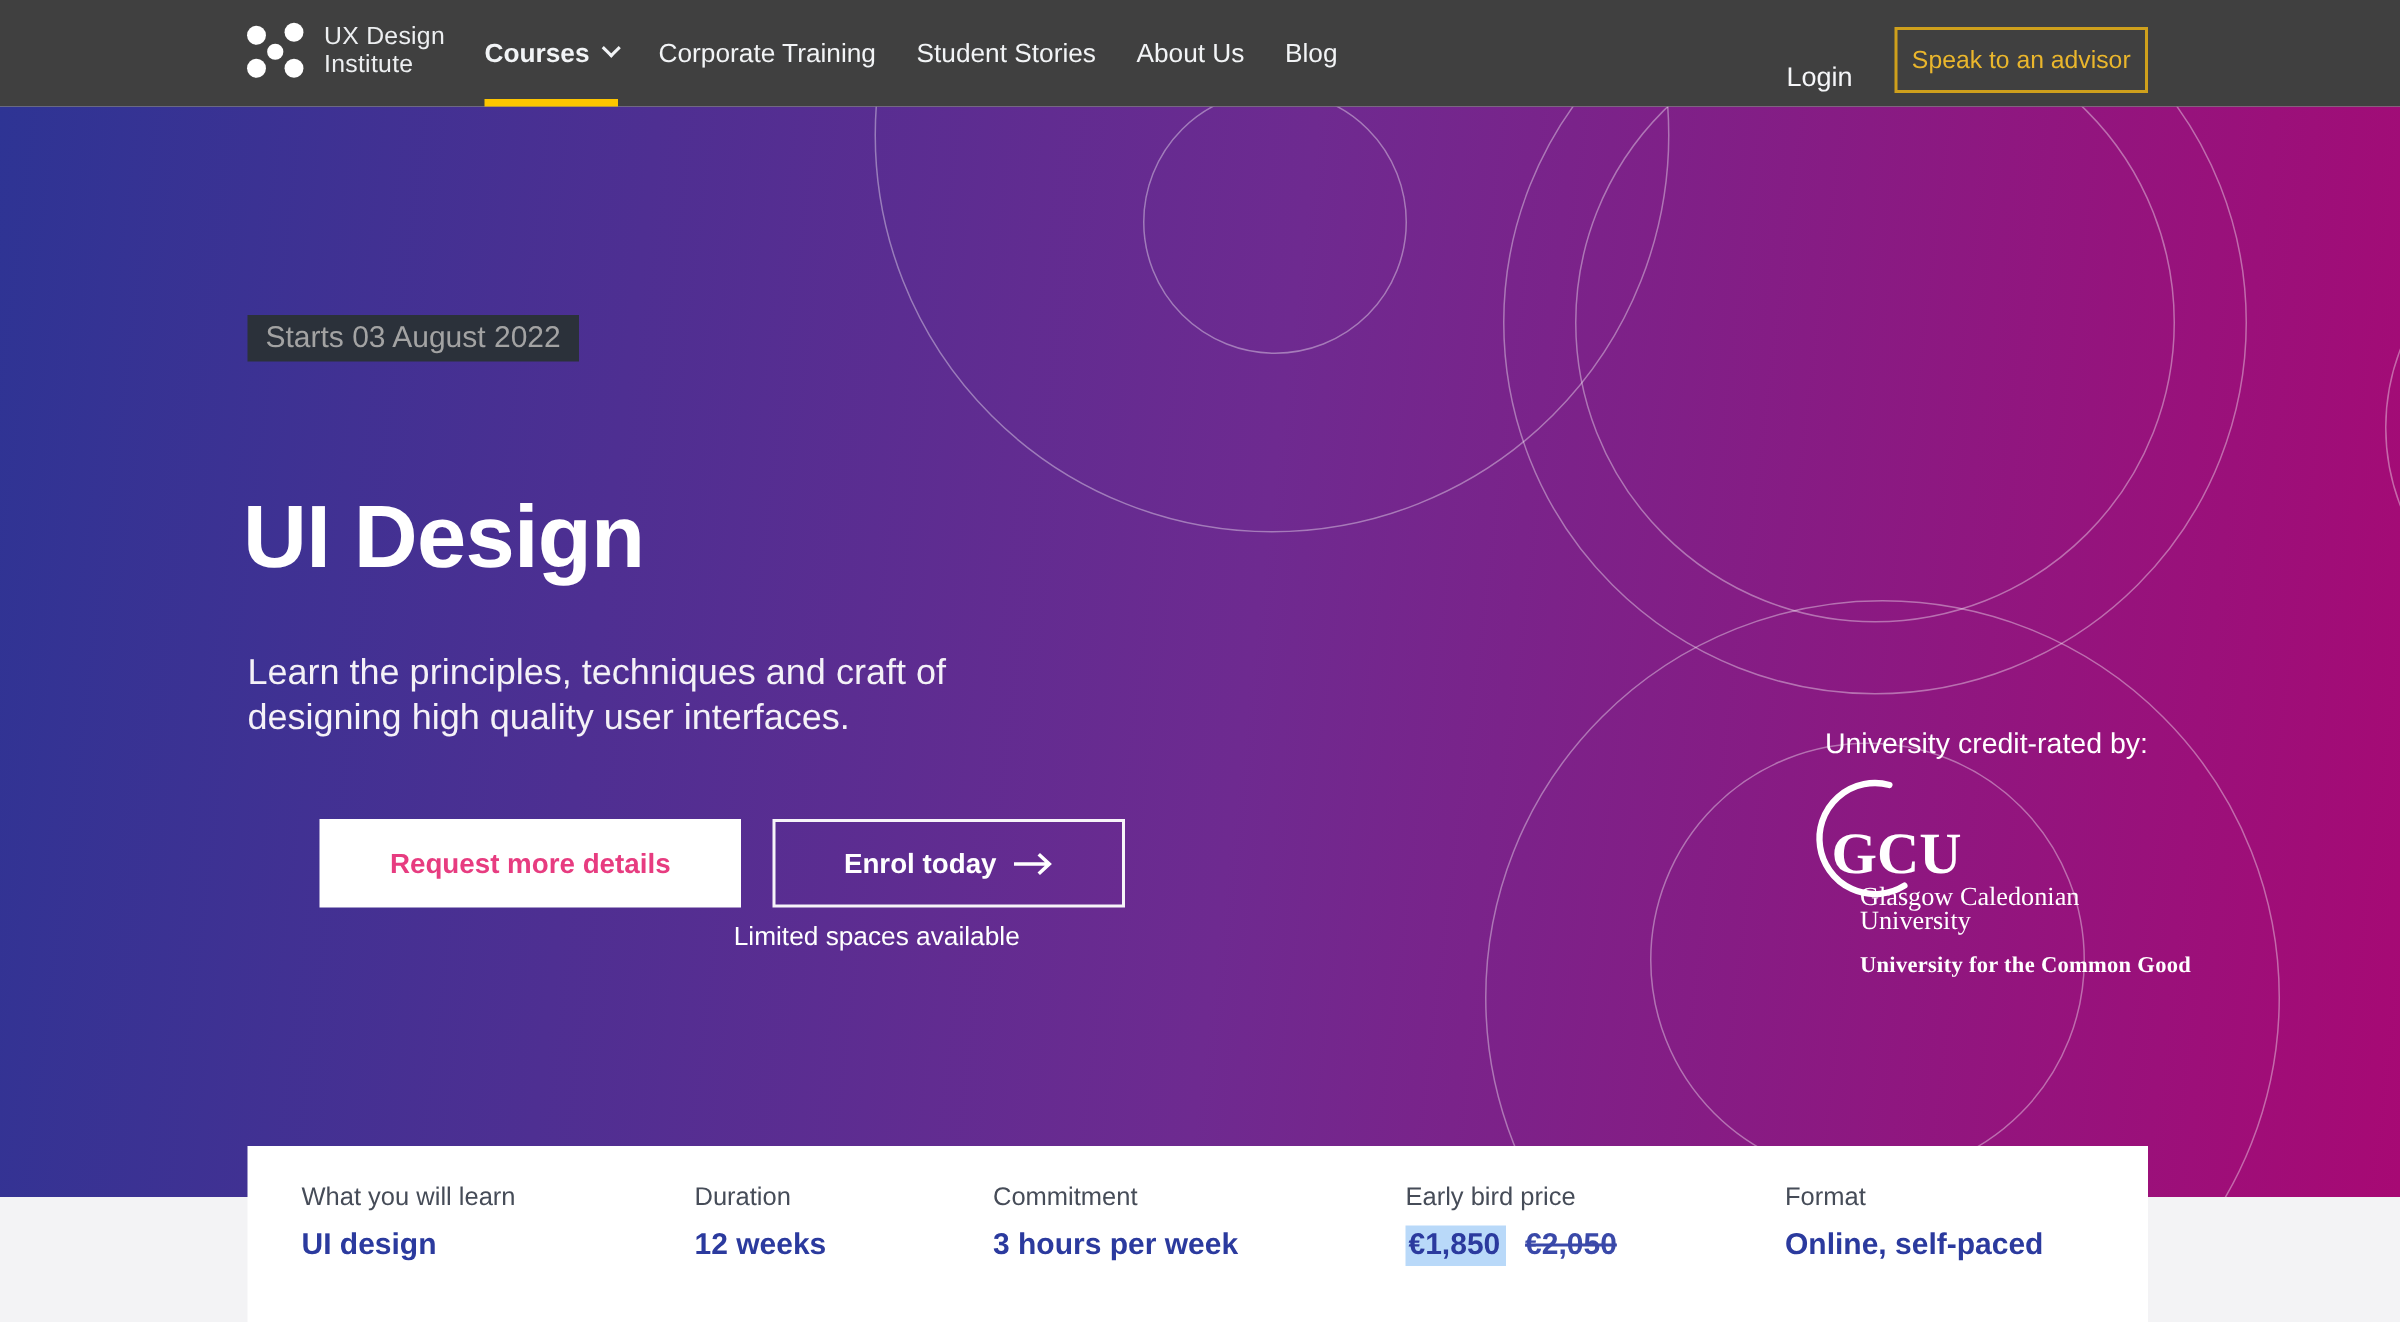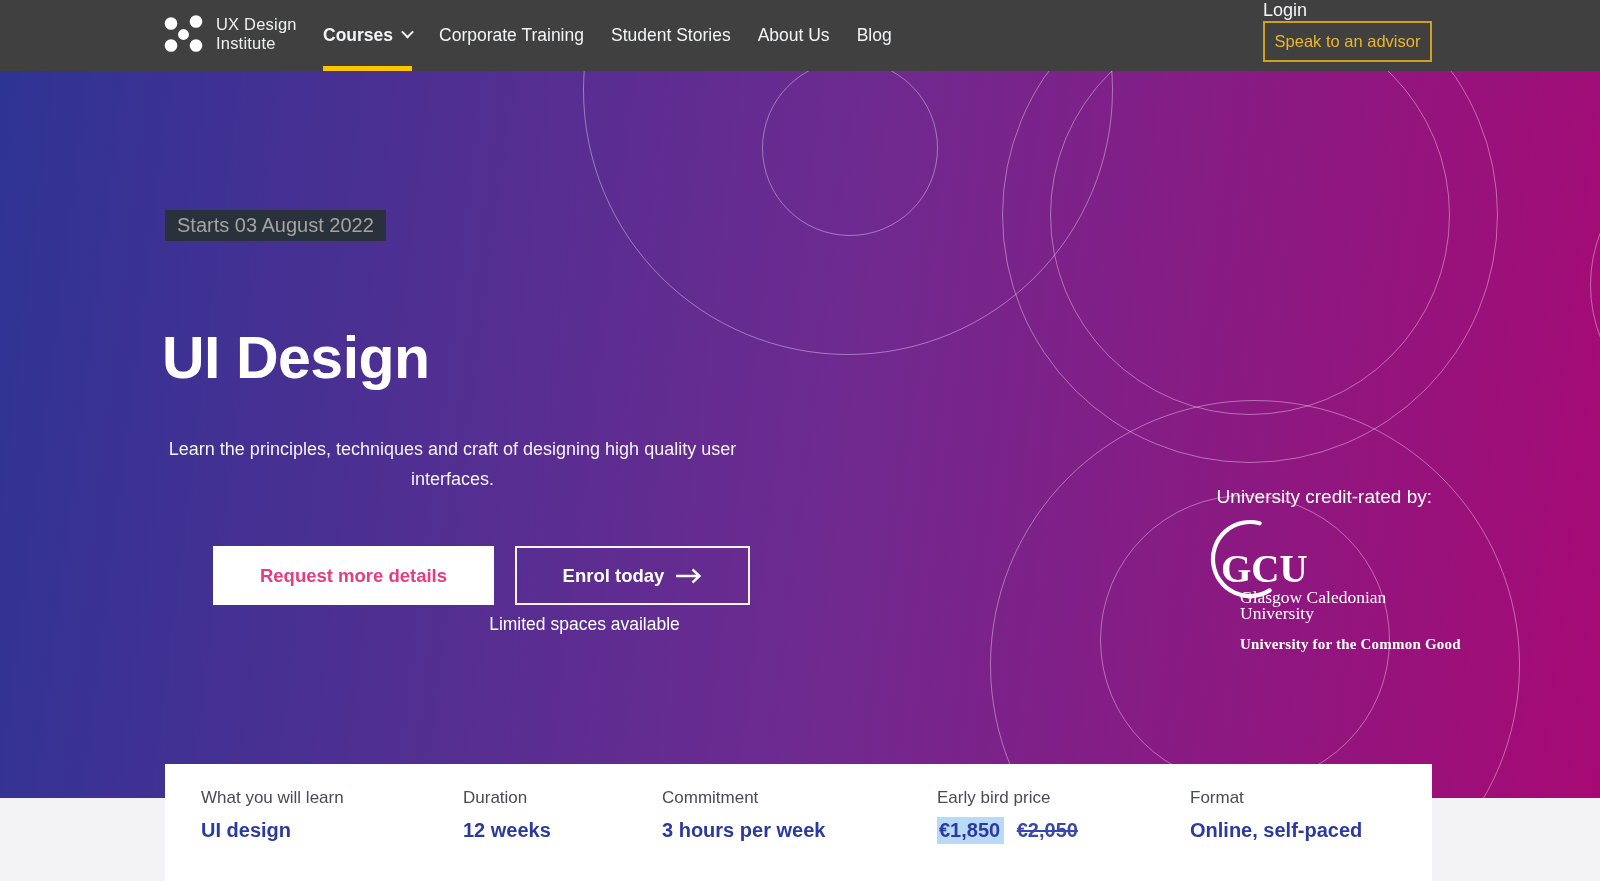--- a/index.html
+++ b/index.html
@@ -13,21 +13,21 @@
   .logo svg { display:block; }
   .logo-text { margin-left:12px; color:#edeff1; font-size:16.5px; line-height:19px; letter-spacing:.2px; }
   .nav-items { position:absolute; left:323px; top:0; height:71px; display:flex; align-items:center; }
   .nav-item { position:relative; height:71px; display:flex; align-items:center; margin-right:27px;
               color:#f2f4f6; font-size:17.5px; cursor:pointer; }
   .nav-item.active { font-weight:bold; }
   .nav-item.active .underline { position:absolute; left:0; bottom:0; height:5px; width:100%;
               background:#fdc500; }
   .chev { width:9px; height:9px; border-right:2px solid #f2f4f6; border-bottom:2px solid #f2f4f6;
           transform:rotate(45deg) translate(-1px,-1px); margin-left:10px; margin-top:-4px; }
-  .nav-right { position:absolute; right:168px; top:0; height:62px; display:flex; align-items:flex-start;flex-direction:column; }
+  .nav-right { position:absolute; right:168px; top:0; height:62px; display:flex; align-items:flex-end; }
   .login { color:#f5f6f8; font-size:18px; margin-right:28px; cursor:pointer; }
   .advisor-btn { width:169px; height:44px; border:2px solid #cfa01c; background:transparent;
                  color:#eab62c; font-size:16.5px; font-family:"Liberation Sans",sans-serif;
                  cursor:pointer; }
 
   
   .hero { position:relative; width:1600px; height:727px; overflow:hidden;
           background:linear-gradient(97deg,#2e3494 0%,#6e2a90 52%,#a70974 100%); }
   .circle { position:absolute; border:1px solid rgba(255,255,255,.38); border-radius:50%; }
   .c-a { left:762px; top:-11px; width:176px; height:176px; }
@@ -36,21 +36,21 @@
   .c-d2 { left:1002px; top:-104px; width:496px; height:496px; }
   .c-e { left:1100px; top:424px; width:290px; height:290px; }
   .c-f { left:990px; top:329px; width:530px; height:530px; }
   .c-h { left:1590px; top:69px; width:290px; height:290px; }
 
   .badge { position:absolute; left:165px; top:139px; height:31px; line-height:31px;
            background:#2b313a; color:#a3a3a3; font-size:20px; padding:0 12px; }
   .hero h1 { position:absolute; left:162px; top:184px; color:#fff; font-size:59px;
              line-height:69px; font-weight:800; letter-spacing:-.5px; }
   .hero-desc { position:absolute; left:165px; top:363px; width:575px; color:#f4f1f7;
-               font-size:18px; line-height:30px;text-align:center; }
+               font-size:24px; line-height:30px; }
   .btn-row { position:absolute; left:165px; top:475px; display:flex; }
   .btn-primary { width:281px; height:59px; background:#fff; border:none; color:#e73c80;
                  font-size:18.5px; font-weight:bold; font-family:"Liberation Sans",sans-serif;
                  cursor:pointer;margin-left:48px; }
   .btn-secondary { margin-left:21px; width:235px; height:59px; background:transparent;
                  border:2px solid rgba(255,255,255,.95); color:#fff; font-size:18.5px;
                  font-weight:bold; font-family:"Liberation Sans",sans-serif; cursor:pointer;
                  display:flex; align-items:center; justify-content:center; gap:12px; }
   .spaces-note { position:absolute; left:467px; top:543px; width:235px; text-align:center;
                  color:#fff; font-size:17.5px; }

